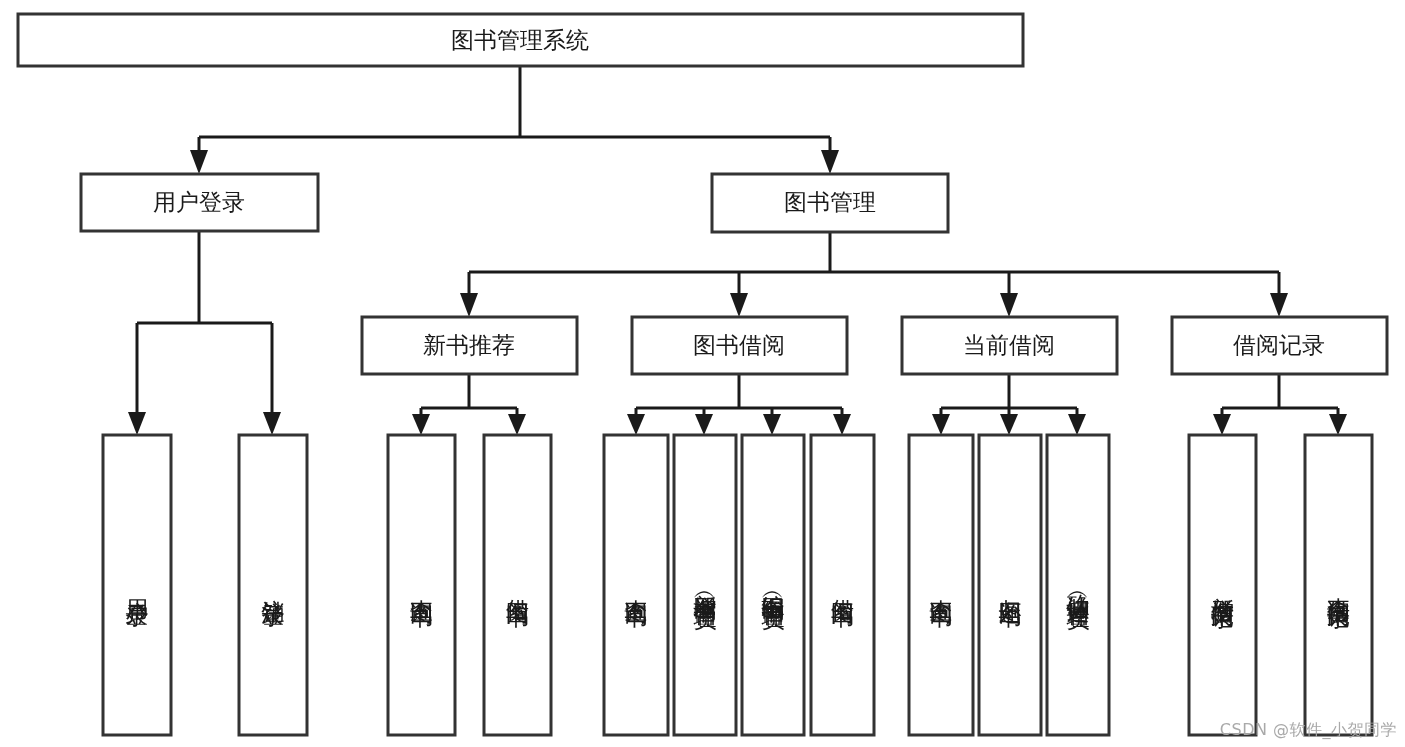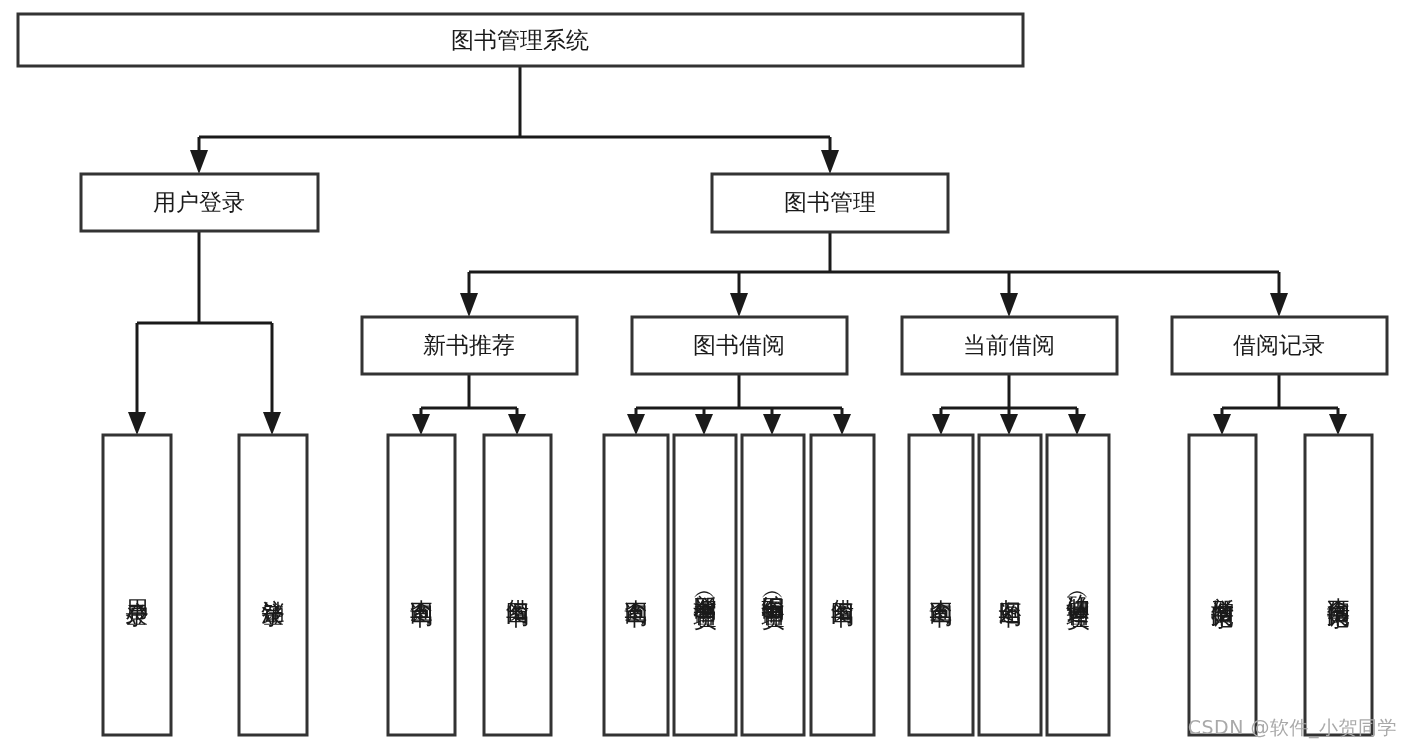--- a/index.html
+++ b/index.html
@@ -63,21 +63,21 @@
     justify-content: center;
     text-align: center;
     white-space: nowrap;
     pointer-events: none;
   }
   .watermark {
     position: absolute;
     right: 8px;
     bottom: 6px;
     font-family: "DejaVu Sans", "Liberation Sans", sans-serif;
-    font-size: 19px;
+    font-size: 16px;
     color: #a9a9a9;
     letter-spacing: 0.5px;
     white-space: nowrap;
   }
 </style>
 </head>
 <body>
 
 <div id="diagram-root">
 

